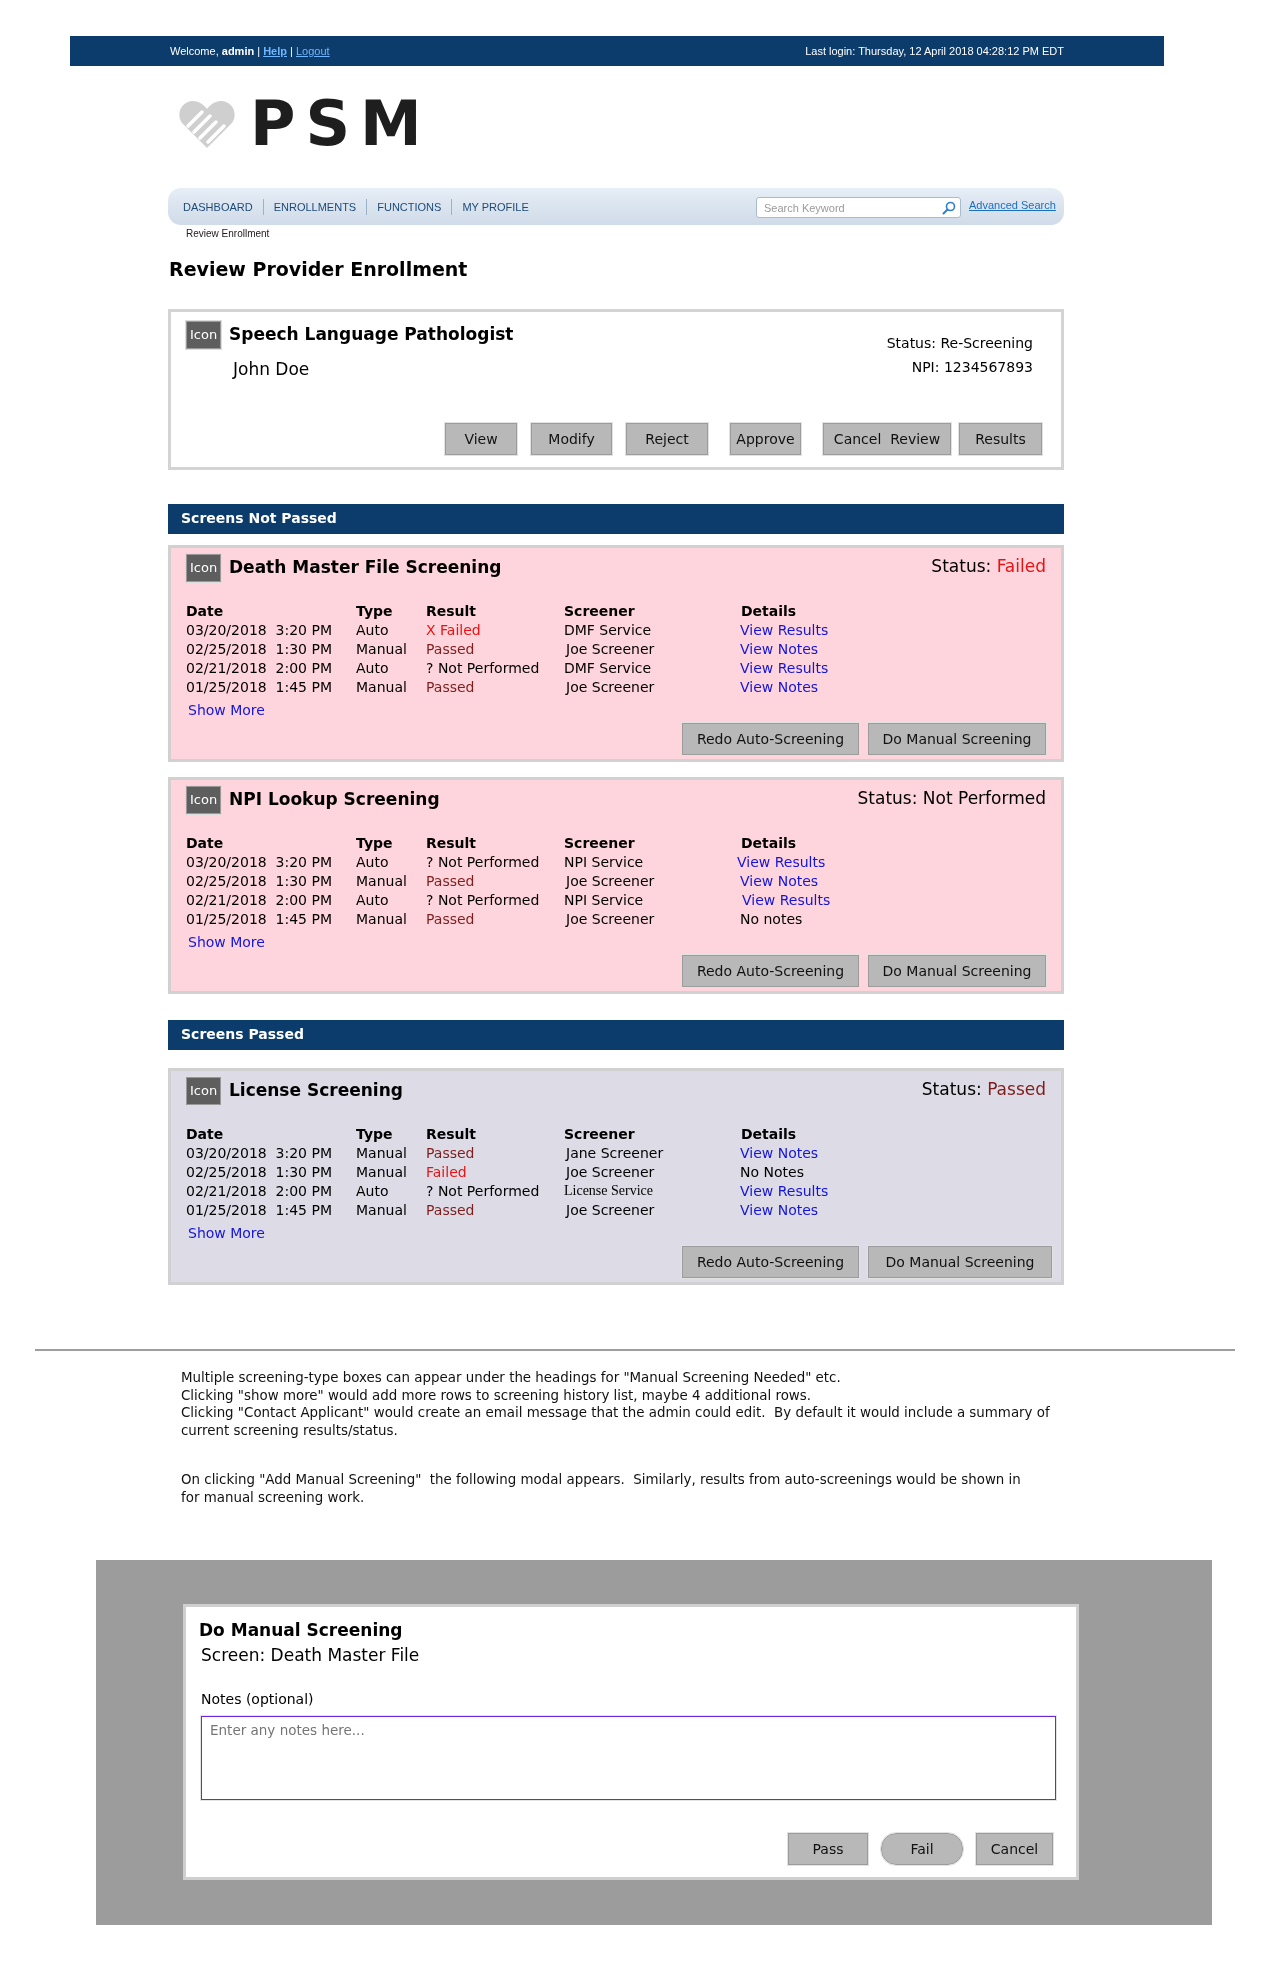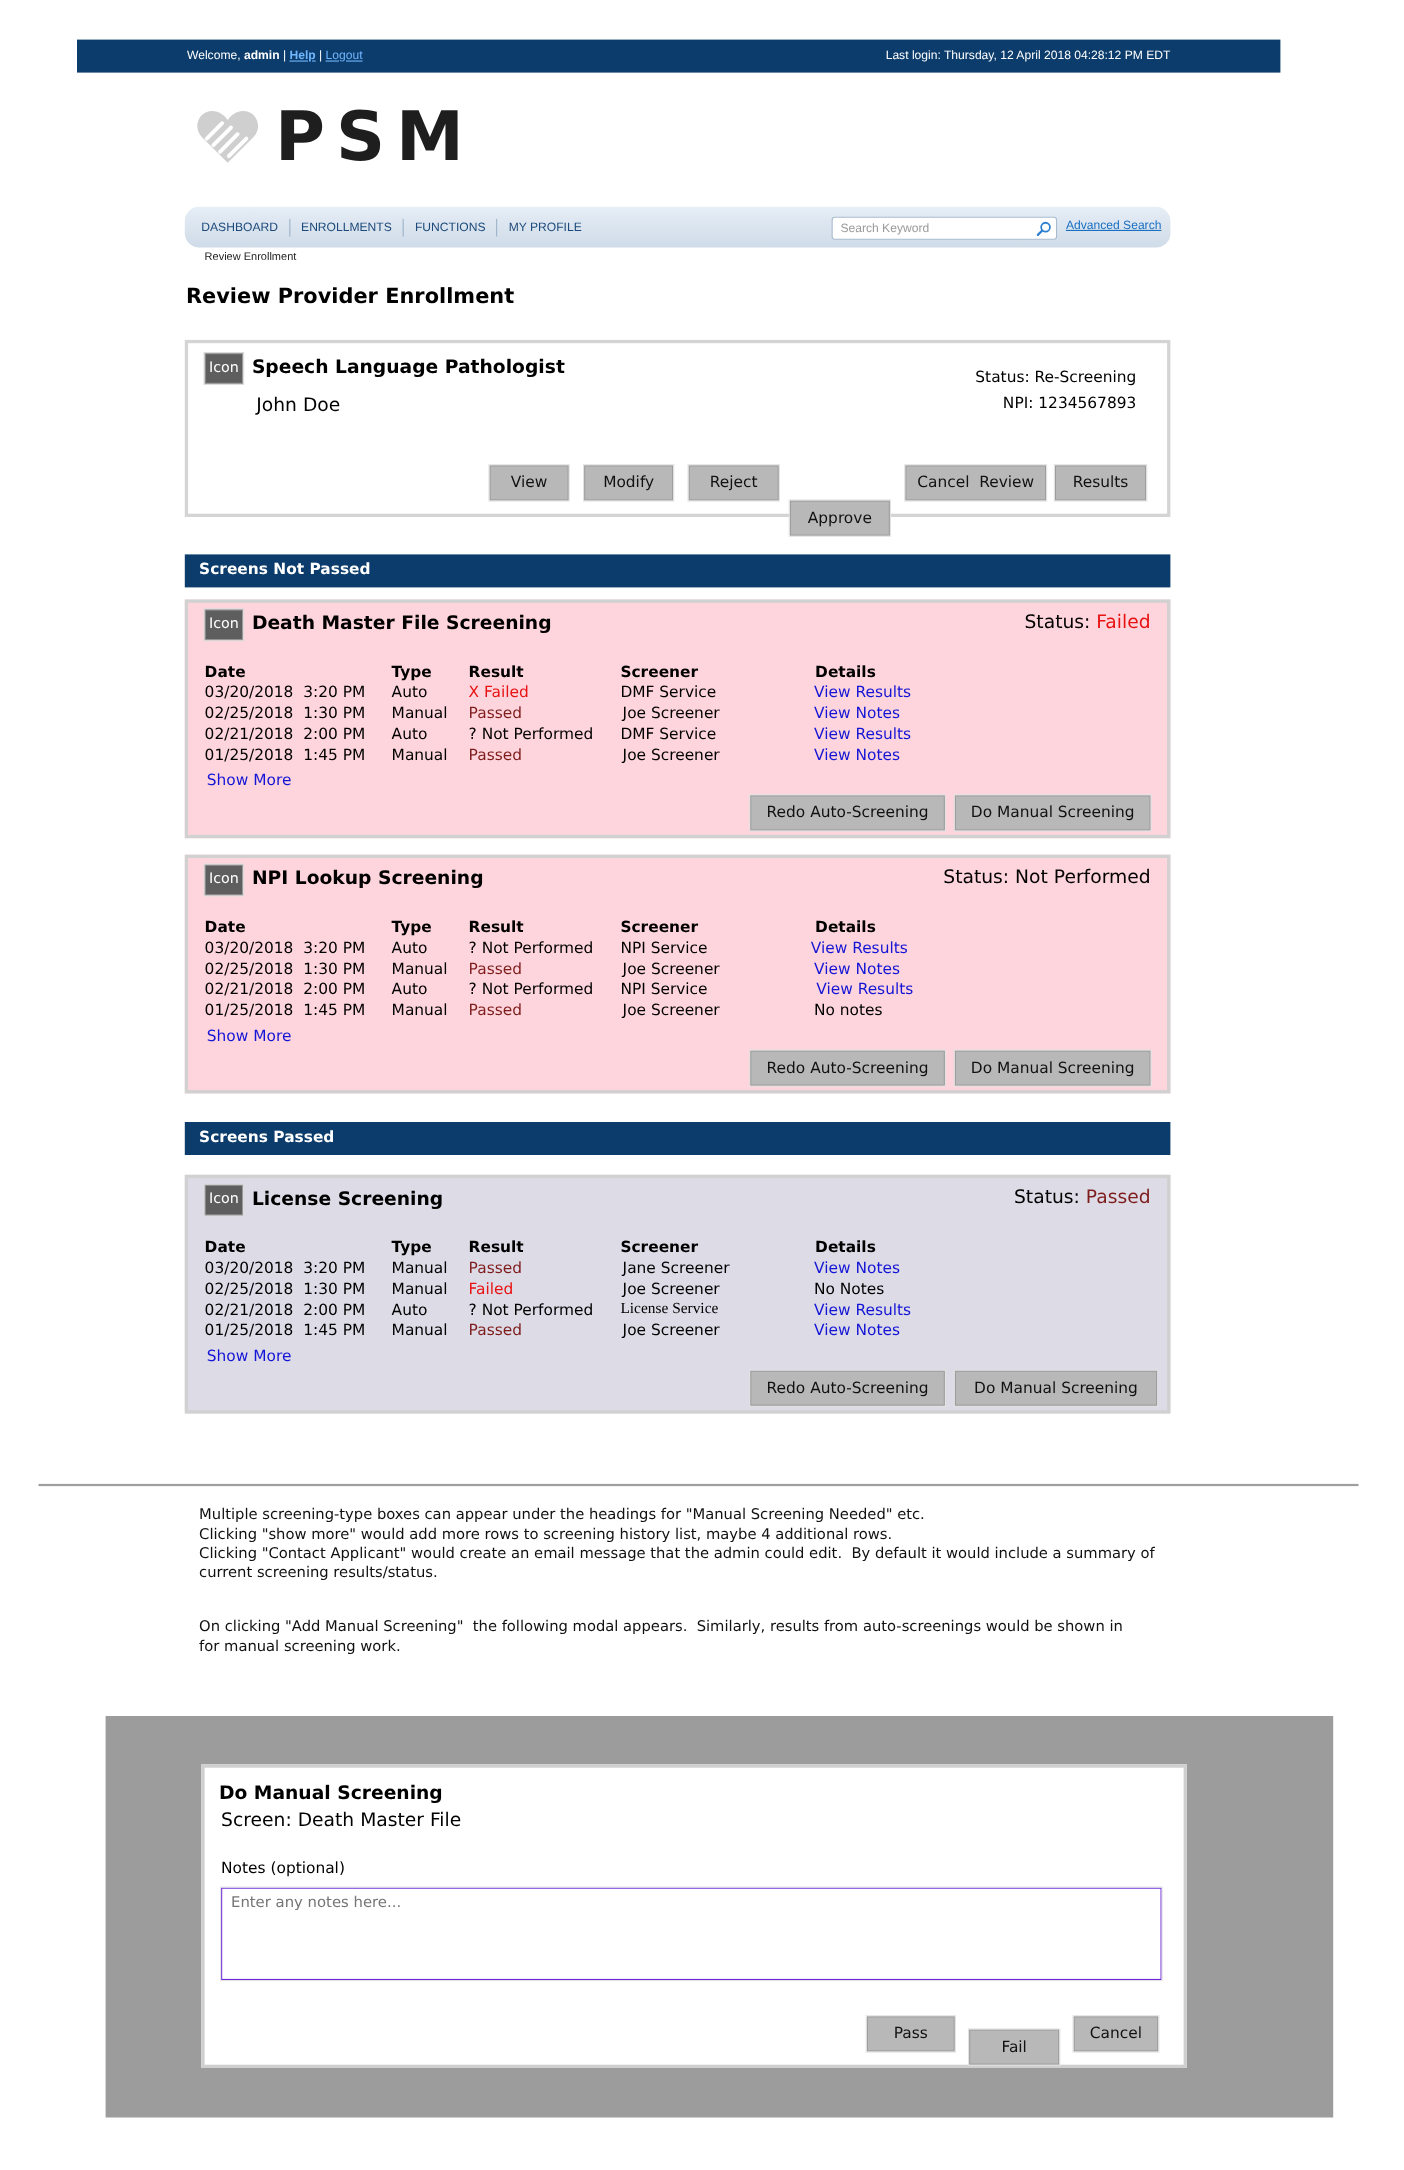--- a/index.html
+++ b/index.html
@@ -132,21 +132,21 @@
   <span class="icon-badge">Icon</span>
   <div class="provider-type">Speech Language Pathologist</div>
   <div class="provider-name">John Doe</div>
   <div class="provider-status">
     <div>Status: Re-Screening</div>
     <div>NPI: 1234567893</div>
   </div>
   <div class="btn" style="left:274px; top:111px; width:72px;">View</div>
   <div class="btn" style="left:360px; top:111px; width:81px;">Modify</div>
   <div class="btn" style="left:455px; top:111px; width:82px;">Reject</div>
-  <div class="btn" style="left:547px; top:111px; width:91px;margin-top:32px;">Approve</div>
+  <div class="btn" style="left:559px; top:111px; width:71px;">Approve</div>
   <div class="btn" style="left:652px; top:111px; width:128px; white-space:pre;">Cancel  Review</div>
   <div class="btn" style="left:788px; top:111px; width:83px;">Results</div>
 </div>
 
 <div class="abs section-header" style="top:504px;">Screens Not Passed</div>
 
 <div class="abs screen-box fail" style="top:545px; height:217px;">
   <span class="icon-badge">Icon</span>
   <div class="screen-title">Death Master File Screening</div>
   <div class="screen-status"><span>Status: </span><span class="red">Failed</span></div>
@@ -278,15 +278,15 @@
   <div>for manual screening work.</div>
 </div>
 
 <div class="abs overlay"></div>
 <div class="abs modal">
   <div class="modal-title">Do Manual Screening</div>
   <div class="modal-sub">Screen: Death Master File</div>
   <div class="notes-label">Notes (optional)</div>
   <textarea class="notes-input" placeholder="Enter any notes here..." style=""></textarea>
   <div class="btn" style="left:602px; top:226px; width:80px;">Pass</div>
-  <div class="btn" style="left:695px; top:238px; width:82px;">Fail</div>
+  <div class="btn" style="left:695px; top:226px; width:82px;border-radius:15px;">Fail</div>
   <div class="btn" style="left:790px; top:226px; width:77px;">Cancel</div>
 </div>
 
 </body></html>

